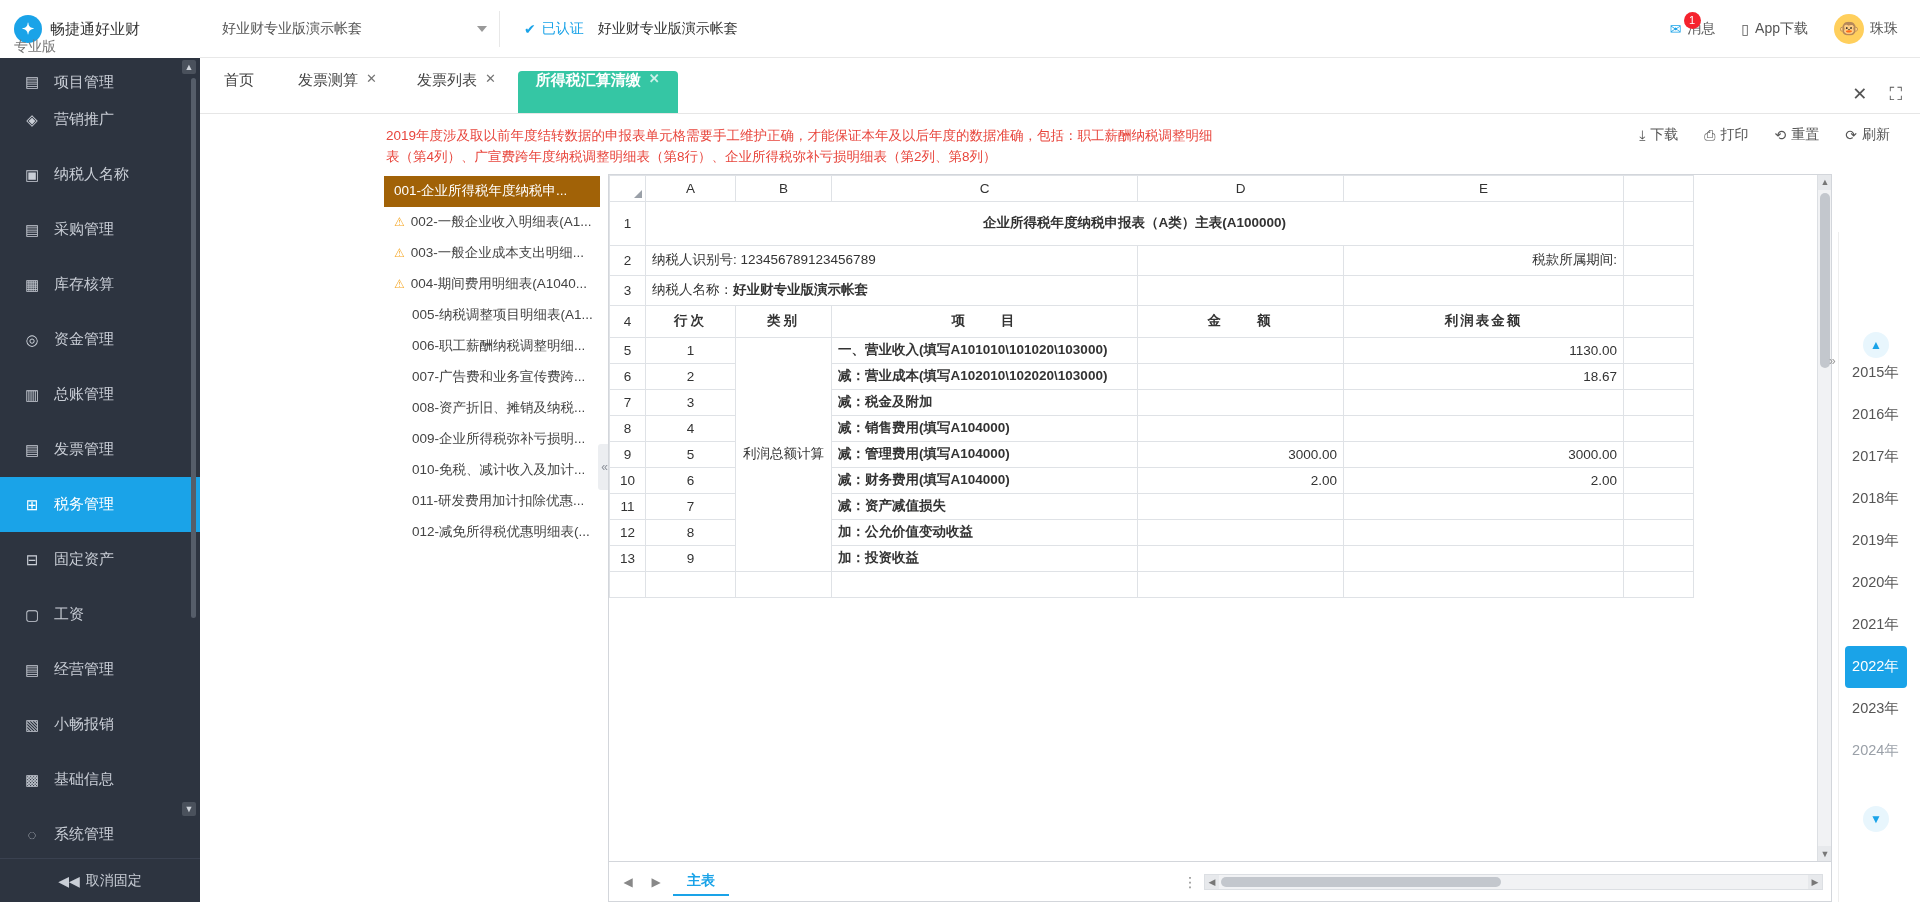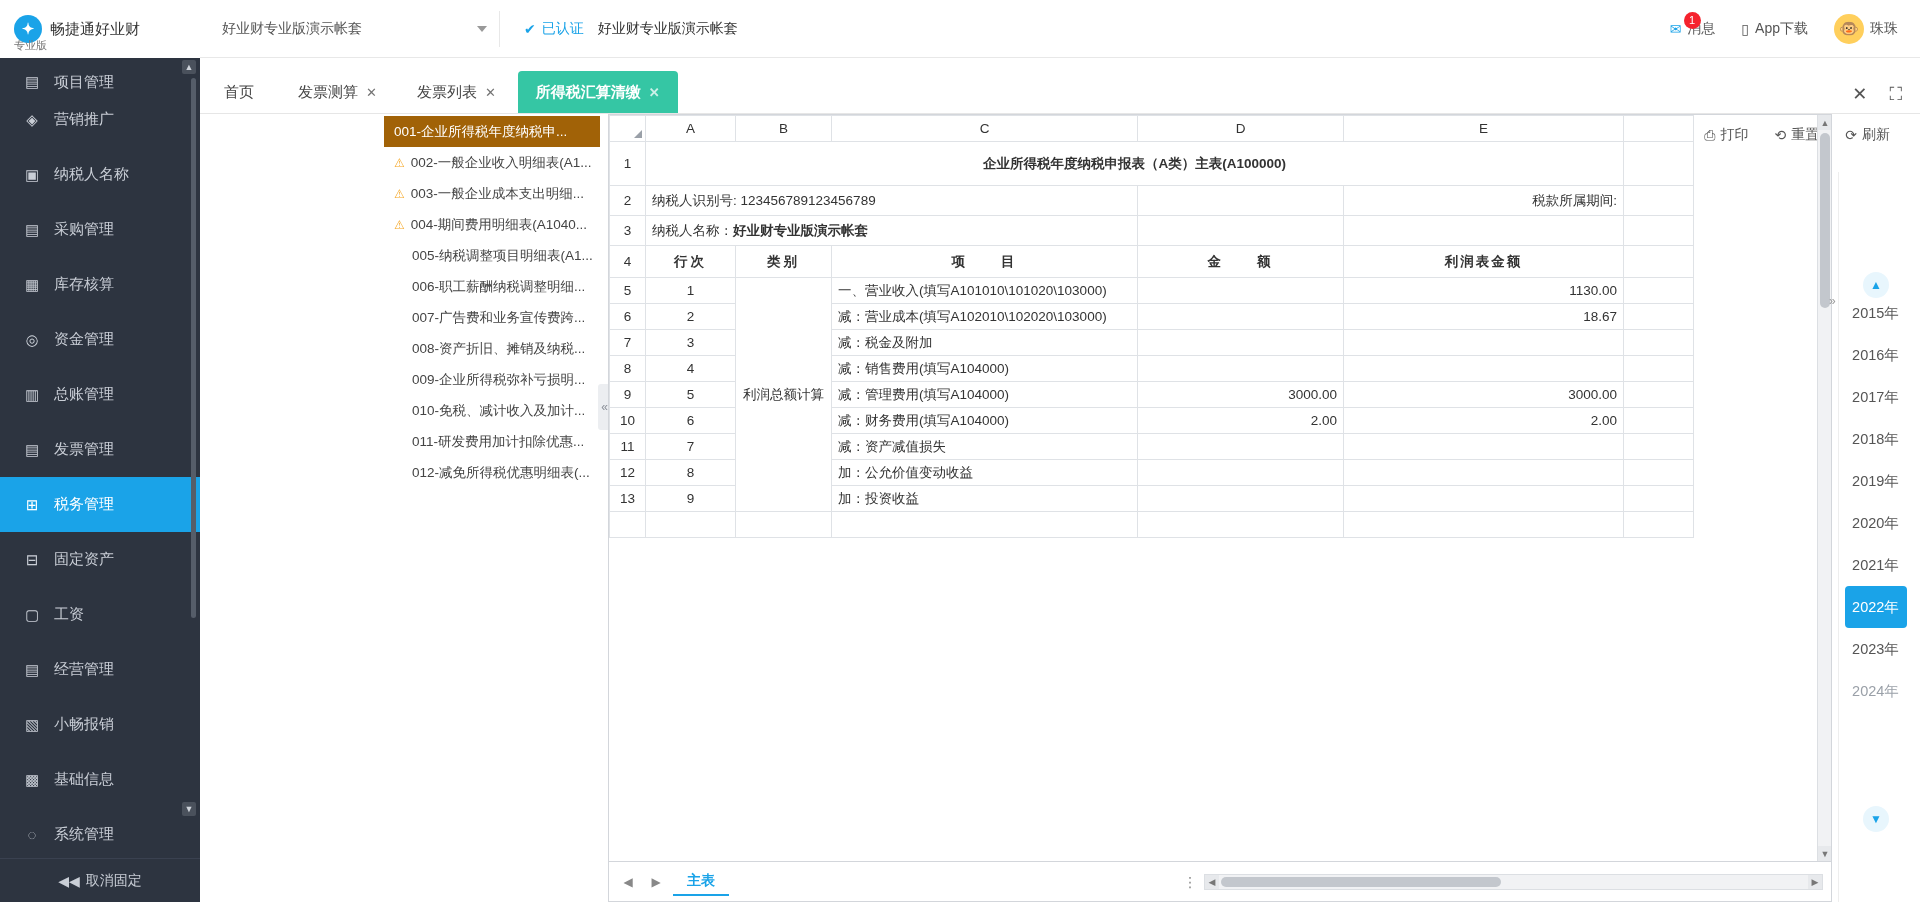--- a/index.html
+++ b/index.html
@@ -19,21 +19,21 @@
   .brand {
     height: 58px; background: #fff; display: flex; align-items: center;
     padding-left: 14px; gap: 8px; position: relative;
   }
   .brand-logo {
     width: 28px; height: 28px; border-radius: 50%;
     background: #1aa3e8; color: #fff; font-size: 15px;
     display: flex; align-items: center; justify-content: center; font-weight: bold;
   }
   .brand-text { font-size: 15px; color: #333; line-height: 1.05; }
-  .brand-sub { font-size: 11px; color: #777; position: absolute; left: 14px; top: 38px; }
+  .brand-sub { font-size: 14px; color: #777; position: absolute; left: 14px; top: 38px; }
 
   .nav { flex: 1; overflow: hidden; position: relative; padding-top: 2px; }
   .nav-item {
     height: 55px; display: flex; align-items: center; gap: 12px;
     padding-left: 22px; font-size: 15px; color: #c9ced6; cursor: pointer;
   }
   .nav-item .ico { width: 20px; height: 20px; display: flex; align-items: center; justify-content: center; }
   .nav-item.active { background: #1aa3e8; color: #fff; }
   .nav-item.partial { color: #c9ced6; }
 
@@ -84,21 +84,21 @@
     width: 30px; height: 30px; border-radius: 50%; background: #ffcf5c;
     display: flex; align-items: center; justify-content: center; font-size: 16px;
   }
 
   
   .tabbar {
     height: 56px; background: #fff; display: flex; align-items: flex-end;
     padding-left: 6px; border-bottom: 1px solid #e6e6e6; position: relative;
   }
   .tab {
-    height: 42px; min-width: 70px; padding: 0 18px; display: flex; align-items: center; gap: 8px;
+    height: 42px; min-width: 70px; padding: 0 18px; display: flex; align-items: flex-start; gap: 8px;
     font-size: 15px; color: #444; border-radius: 4px 4px 0 0; margin-right: 4px; cursor: pointer;
   }
   .tab.active { background: #35c6a4; color: #fff; font-weight: bold; }
   .tab .x { font-size: 13px; opacity: .75; }
   .tabbar-right {
     margin-left: auto; display: flex; align-items: center; gap: 22px; padding-right: 18px; padding-bottom: 8px;
   }
   .tabbar-right span { font-size: 18px; color: #555; cursor: pointer; }
 
   
@@ -155,21 +155,21 @@
   .corner { background: #f3f4f6; width: 36px; position: relative; }
   .corner::after {
     content: ""; position: absolute; right: 3px; bottom: 3px;
     border-left: 8px solid transparent; border-bottom: 8px solid #9aa0a8;
   }
   .c-title { font-size: 19px; font-weight: bold; text-align: center; }
   .hdr-blue { background: #39cfe0; color: #fff; font-weight: bold; text-align: center; font-size: 14px; letter-spacing: 3px; }
   .hdr-green { background: #93d535; color: #fff; font-weight: bold; text-align: center; font-size: 14px; letter-spacing: 2px; }
   .center { text-align: center; }
   .right-al { text-align: right; }
-  .bold { font-weight: normal; }
+  .bold { font-weight: bold; }
   .grayrow td { background: #f3f4f6; }
   .vmid { vertical-align: middle; }
   .tallrow td { height: 140px; }
 
   
   .vscroll {
     position: absolute; right: 0; top: 0; width: 14px; bottom: 0; background: #f1f2f4;
     border-left: 1px solid #dcdfe3;
   }
   .vscroll .thumb { position: absolute; top: 18px; left: 2px; width: 10px; height: 175px; background: #c3c7cd; border-radius: 5px; }
@@ -348,20 +348,23 @@
       <div class="tab active">
         <span>所得税汇算清缴</span>
         <span class="x">✕</span>
       </div>
       <div class="tabbar-right">
         <span>✕</span>
         <span>⛶</span>
       </div>
     </div>
 
+    <div class="notice">
+      <div class="notice-inner">2019年度涉及取以前年度结转数据的申报表单元格需要手工维护正确，才能保证本年及以后年度的数据准确，包括：职工薪酬纳税调整明细表（第4列）、广宣费跨年度纳税调整明细表（第8行）、企业所得税弥补亏损明细表（第2列、第8列）</div>
+    </div>
 
     <div class="toolbar-right">
       <div class="tb-btn">
         <span>⤓</span>
         <span>下载</span>
       </div>
       <div class="tb-btn">
         <span>⎙</span>
         <span>打印</span>
       </div>

